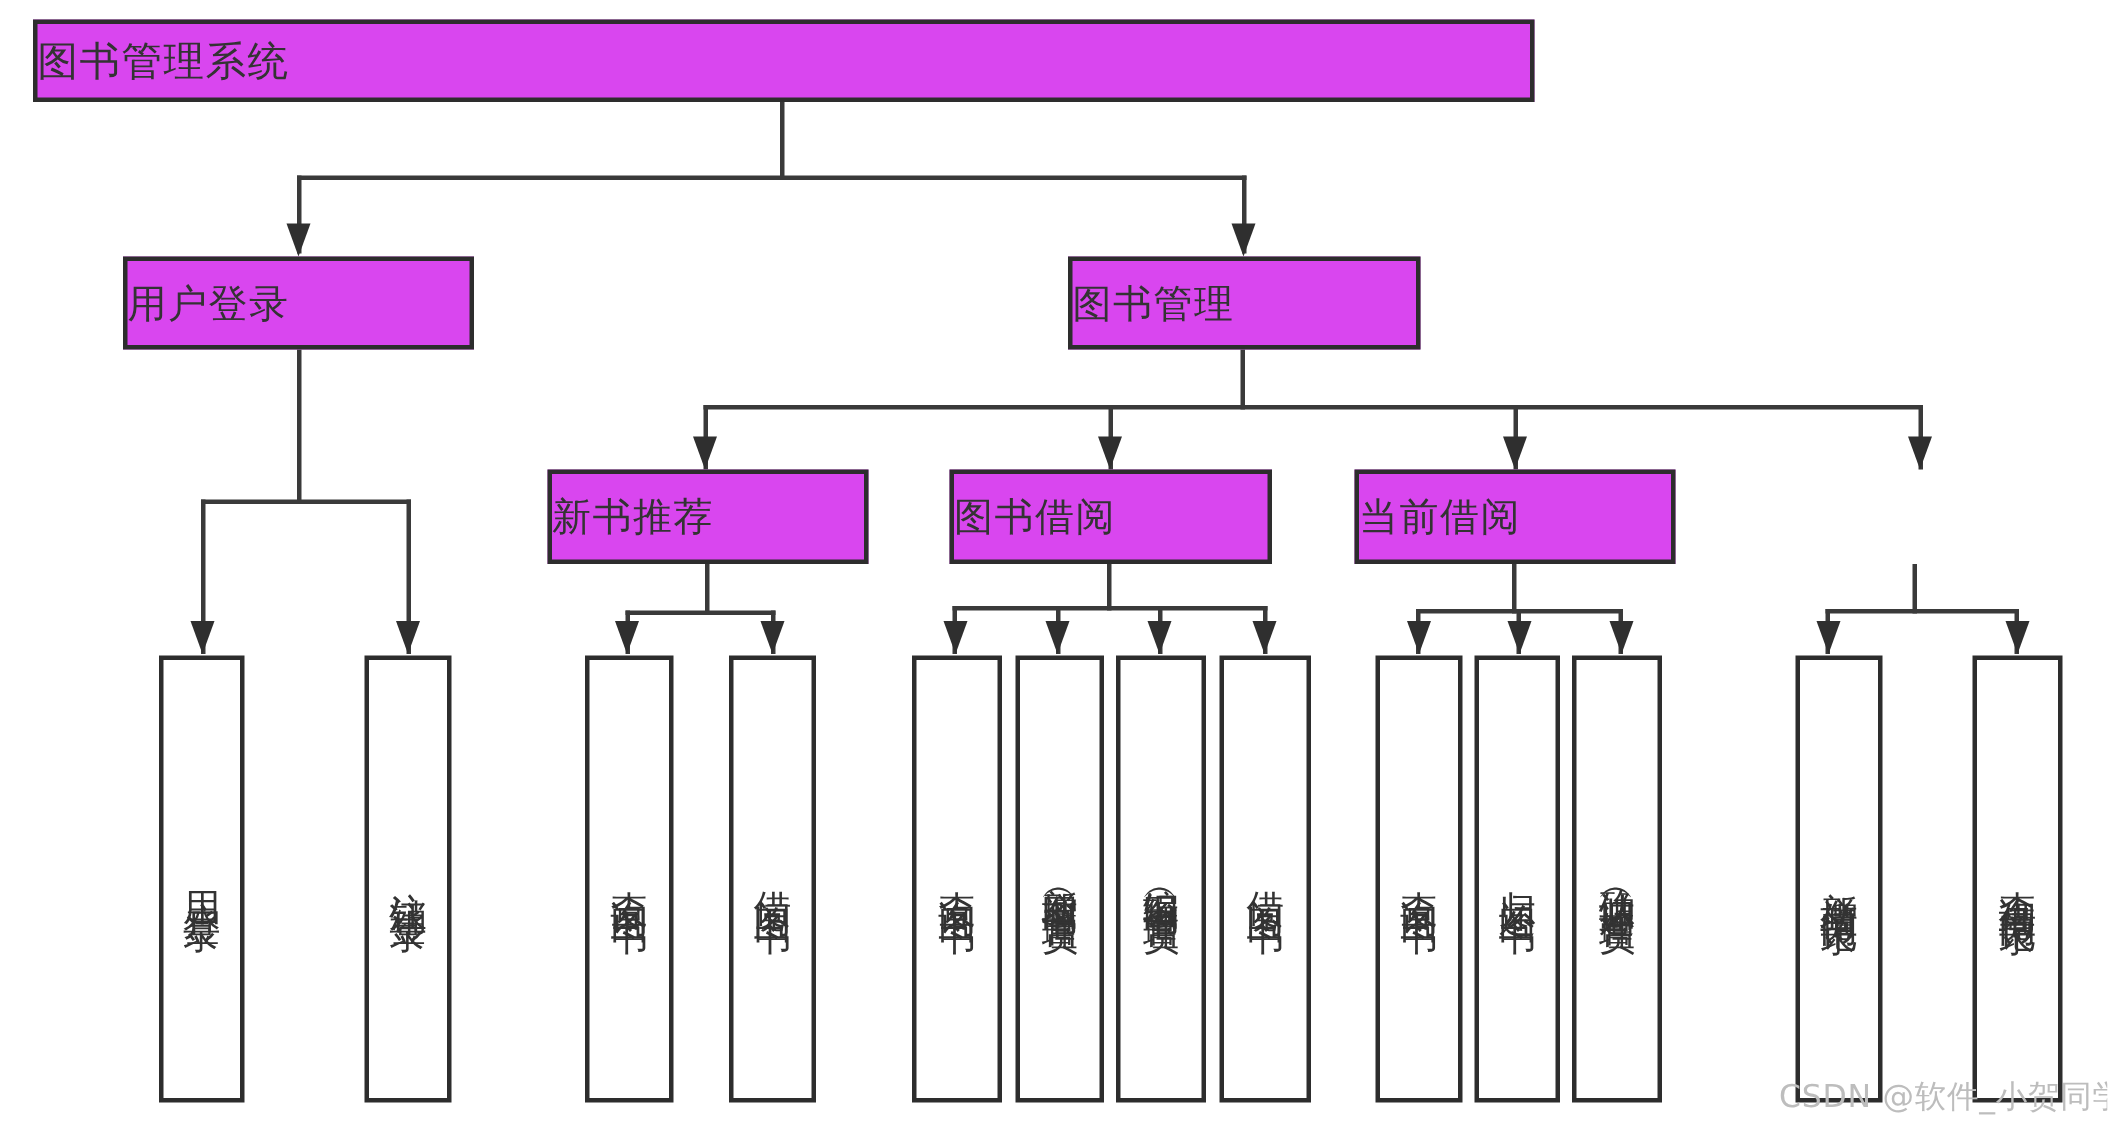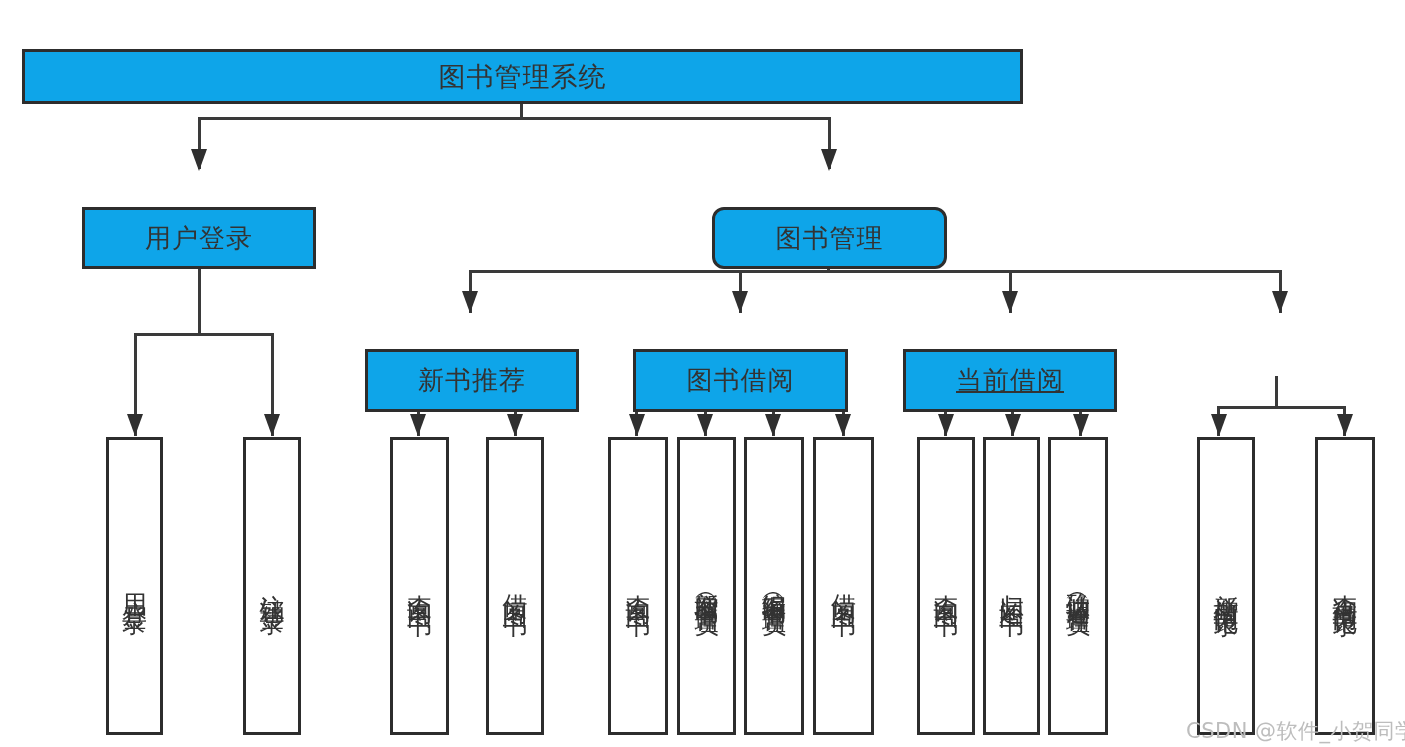--- a/index.html
+++ b/index.html
@@ -1,23 +1,23 @@
 <!DOCTYPE html>
 <html><head>
 <meta charset="utf-8">
 <style>
   html,body{margin:0;padding:0;background:#fff;}
   .stage{
     position:relative;width:1405px;height:747px;background:#ffffff;overflow:hidden;
     font-family:"DejaVu Sans","Liberation Sans",sans-serif;color:#333333;
   }
   .hbox{
-    position:absolute;background:#0ea5e9;border:3px solid #2d2d2d;box-sizing:border-box;
-    display:flex;align-items:center;justify-content:center;
-    font-size:26px;letter-spacing:1px;white-space:nowrap;z-index:2;margin-top:36px;
+    position:absolute;background:#d946ef;border:3px solid #2d2d2d;box-sizing:border-box;
+    display:flex;align-items:center;
+    font-size:26px;letter-spacing:1px;white-space:nowrap;z-index:2;
   }
   .vbox{
     position:absolute;background:#ffffff;border:3px solid #2d2d2d;box-sizing:border-box;
     display:flex;align-items:center;justify-content:center;z-index:2;
   }
   .vlabel{
     writing-mode:vertical-lr;text-orientation:mixed;
     font-size:25px;letter-spacing:6px;line-height:1;white-space:nowrap;
   }
   .vline{position:absolute;width:3px;background:#3a3a3a;z-index:1;}
@@ -45,21 +45,21 @@
 
   <div class="hline" style="left:198px;top:117px;width:633px;"></div>
   <div class="vline" style="left:198px;top:117px;height:52px;"></div>
   <div class="vline" style="left:828px;top:117px;height:52px;"></div>
   <div class="arrow" style="left:191px;top:149px;"></div>
   <div class="arrow" style="left:821px;top:149px;"></div>
 
   <div class="hbox" style="left:82px;top:171px;width:234px;height:62px;">
     <span>用户登录</span>
   </div>
-  <div class="hbox" style="left:712px;top:171px;width:235px;height:62px;border-radius:12px;">
+  <div class="hbox" style="left:712px;top:171px;width:235px;height:62px;">
     <span>图书管理</span>
   </div>
 
   <div class="vline" style="left:198px;top:233px;height:102px;"></div>
   <div class="hline" style="left:134px;top:333px;width:140px;"></div>
   <div class="vline" style="left:134px;top:333px;height:103px;"></div>
   <div class="vline" style="left:271px;top:333px;height:103px;"></div>
   <div class="arrow" style="left:127px;top:414px;"></div>
   <div class="arrow" style="left:264px;top:414px;"></div>
 
@@ -73,21 +73,21 @@
   <div class="arrow" style="left:732px;top:291px;"></div>
   <div class="arrow" style="left:1002px;top:291px;"></div>
   <div class="arrow" style="left:1272px;top:291px;"></div>
 
   <div class="hbox" style="left:365px;top:313px;width:214px;height:63px;">
     <span>新书推荐</span>
   </div>
   <div class="hbox" style="left:633px;top:313px;width:215px;height:63px;">
     <span>图书借阅</span>
   </div>
-  <div class="hbox" style="left:903px;top:313px;width:214px;height:63px;text-decoration:underline;">
+  <div class="hbox" style="left:903px;top:313px;width:214px;height:63px;">
     <span>当前借阅</span>
   </div>
 
   <div class="vline" style="left:470px;top:376px;height:34px;"></div>
   <div class="hline" style="left:417px;top:407px;width:100px;"></div>
   <div class="vline" style="left:417px;top:407px;height:29px;"></div>
   <div class="vline" style="left:514px;top:407px;height:29px;"></div>
   <div class="arrow" style="left:410px;top:414px;"></div>
   <div class="arrow" style="left:507px;top:414px;"></div>
 

